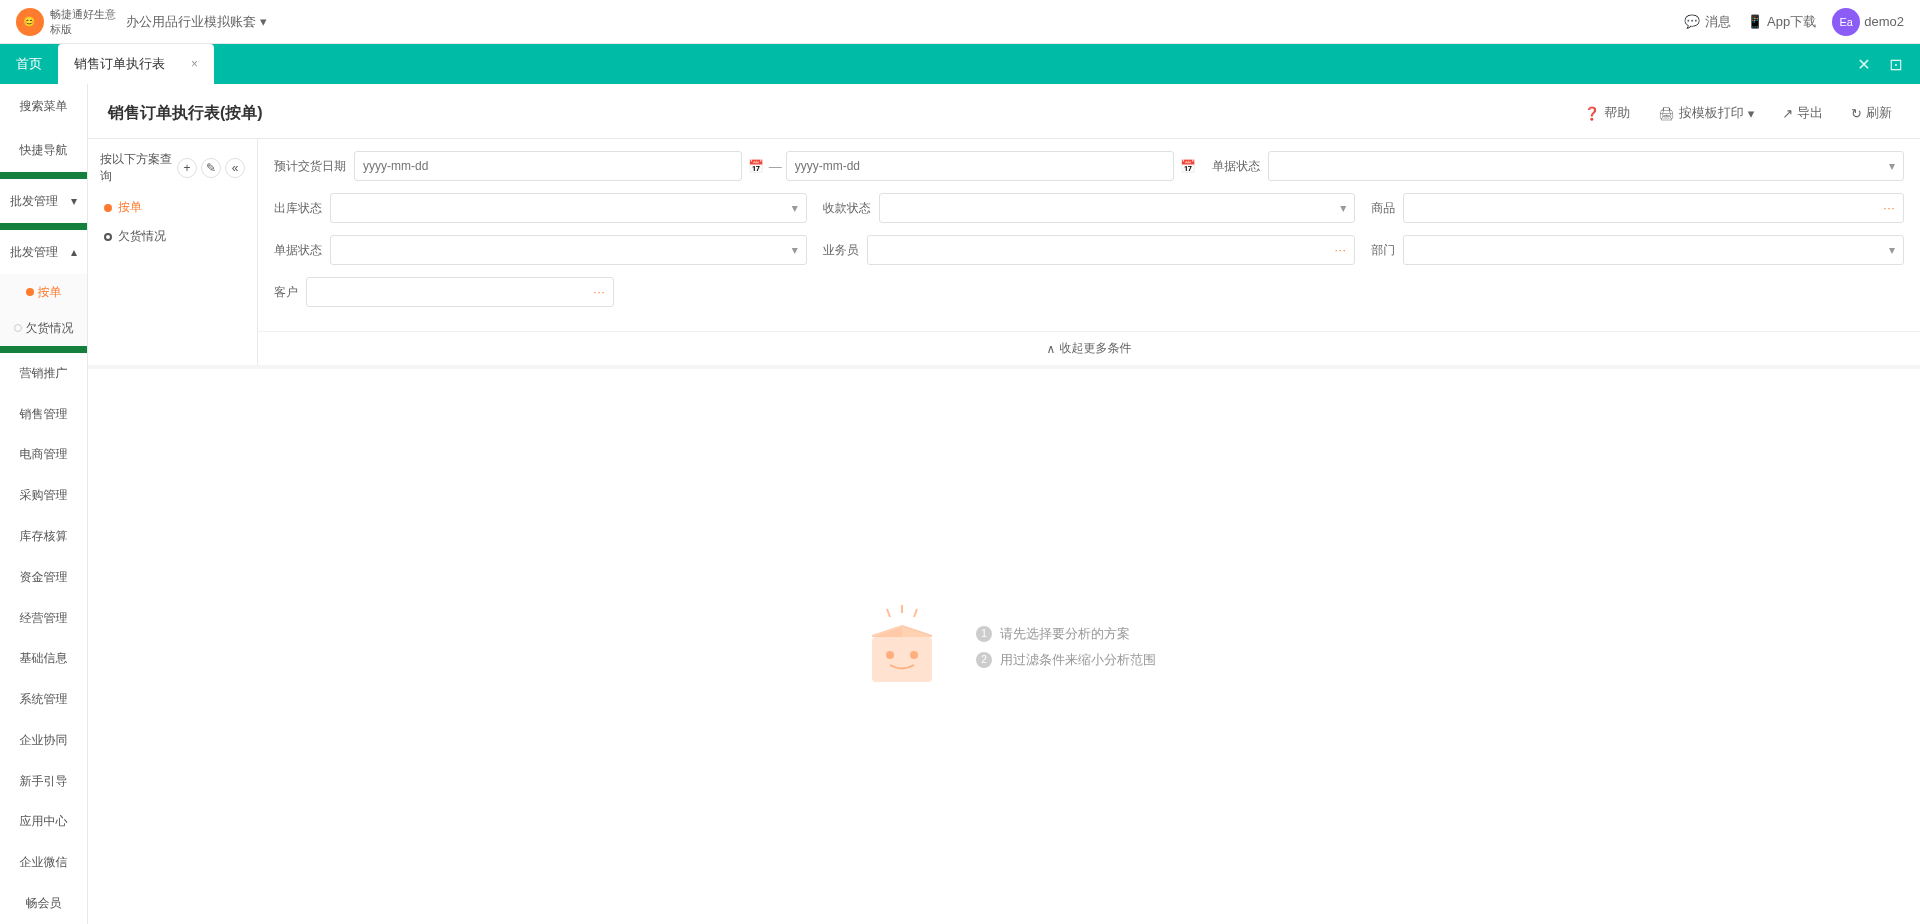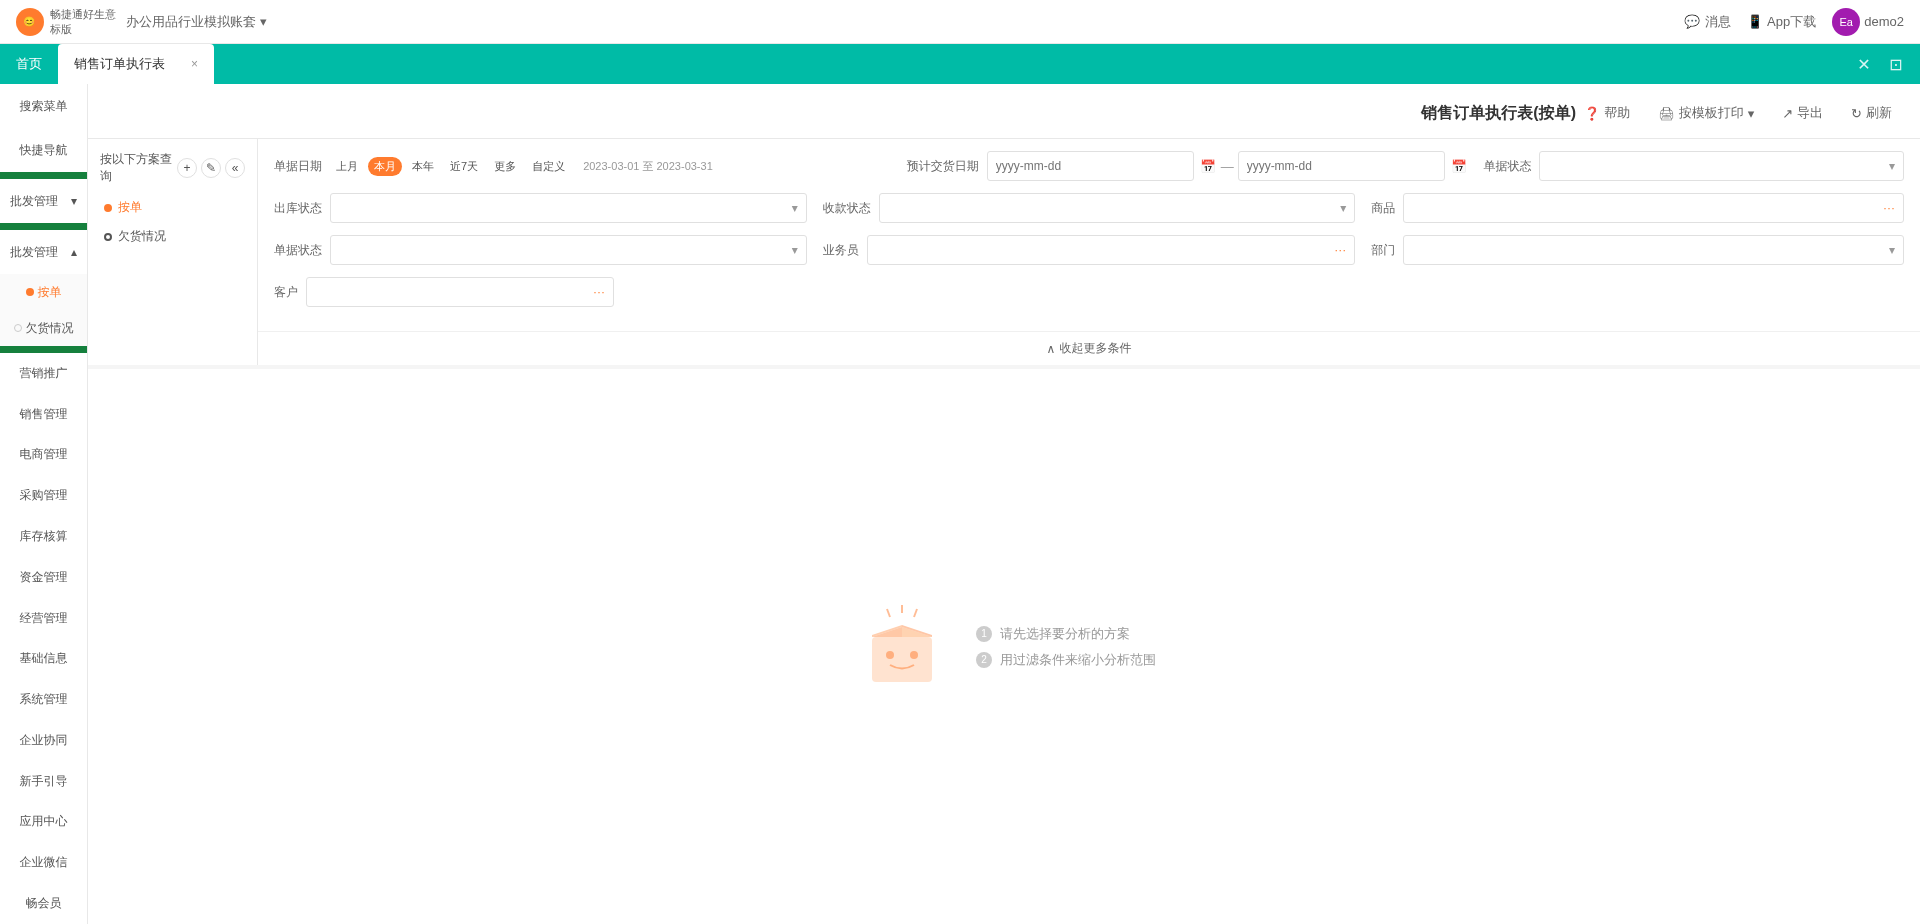--- a/index.html
+++ b/index.html
@@ -16,21 +16,21 @@
       justify-content: space-between;
       flex-shrink: 0;
     }
     .top-header-left { display: flex; align-items: center; gap: 10px; }
     .logo-area { display: flex; align-items: center; gap: 6px; }
     .logo-icon { width: 28px; height: 28px; background: #ff7b2e; border-radius: 50%; display: flex; align-items: center; justify-content: center; color: #fff; font-size: 12px; font-weight: bold; }
     .logo-text { font-size: 11px; color: #666; line-height: 1.3; }
     .breadcrumb-area { display: flex; align-items: center; gap: 4px; color: #666; font-size: 13px; }
     .top-header-right { display: flex; align-items: center; gap: 16px; }
     .header-action { display: flex; align-items: center; gap: 4px; color: #666; cursor: pointer; font-size: 13px; }
-    .user-avatar { width: 28px; height: 28px; border-radius: 50%; background: #a21caf; display: flex; align-items: center; justify-content: center; color: #fff; font-size: 11px; overflow: hidden; }
+    .user-avatar { width: 28px; height: 28px; border-radius: 50%; background: #8b5cf6; display: flex; align-items: center; justify-content: center; color: #fff; font-size: 11px; overflow: hidden; }
 
     
     .tab-bar {
       height: 40px;
       background: #00bba6;
       display: flex;
       align-items: center;
       padding: 0 0 0 0;
       flex-shrink: 0;
     }
@@ -117,21 +117,21 @@
     
     .page-header {
       background: #fff;
       padding: 16px 20px 0 20px;
       border-bottom: 1px solid #e8e8e8;
       flex-shrink: 0;
     }
     .page-title-row {
       display: flex;
       align-items: center;
-      justify-content: flex-end;
+      justify-content: space-between;
       margin-bottom: 12px;
     }
     .page-title {
       font-size: 16px;
       font-weight: bold;
       color: #333;
     }
     .page-title-actions { display: flex; align-items: center; gap: 12px; }
     .page-action-btn {
       display: flex;
@@ -505,32 +505,20 @@
         <div class="filter-item">
           <div class="filter-item-dot"></div>
           <span>欠货情况</span>
         </div>
       </div>
 
       <div style="flex:1; display:flex; flex-direction:column;">
         <div class="filter-form">
 
           <div class="filter-row">
-            <div class="filter-field" style="flex: 2.2;">
-              <span class="filter-label">单据日期</span>
-              <div class="filter-quick-dates">
-                <button class="quick-date-btn">上月</button>
-                <button class="quick-date-btn active">本月</button>
-                <button class="quick-date-btn">本年</button>
-                <button class="quick-date-btn">近7天</button>
-                <button class="quick-date-btn">更多</button>
-                <button class="quick-date-btn">自定义</button>
-              </div>
-              <span class="date-range-text">2023-03-01 至 2023-03-31</span>
-            </div>
             <div class="filter-field" style="flex: 2; align-items: center;">
               <span class="filter-label">预计交货日期</span>
               <div class="filter-date-range">
                 <input class="filter-date-input" type="text" placeholder="yyyy-mm-dd" style="">
                 <span class="date-icon">📅</span>
                 <span class="filter-date-sep">—</span>
                 <input class="filter-date-input" type="text" placeholder="yyyy-mm-dd" style="">
                 <span class="date-icon">📅</span>
               </div>
             </div>

